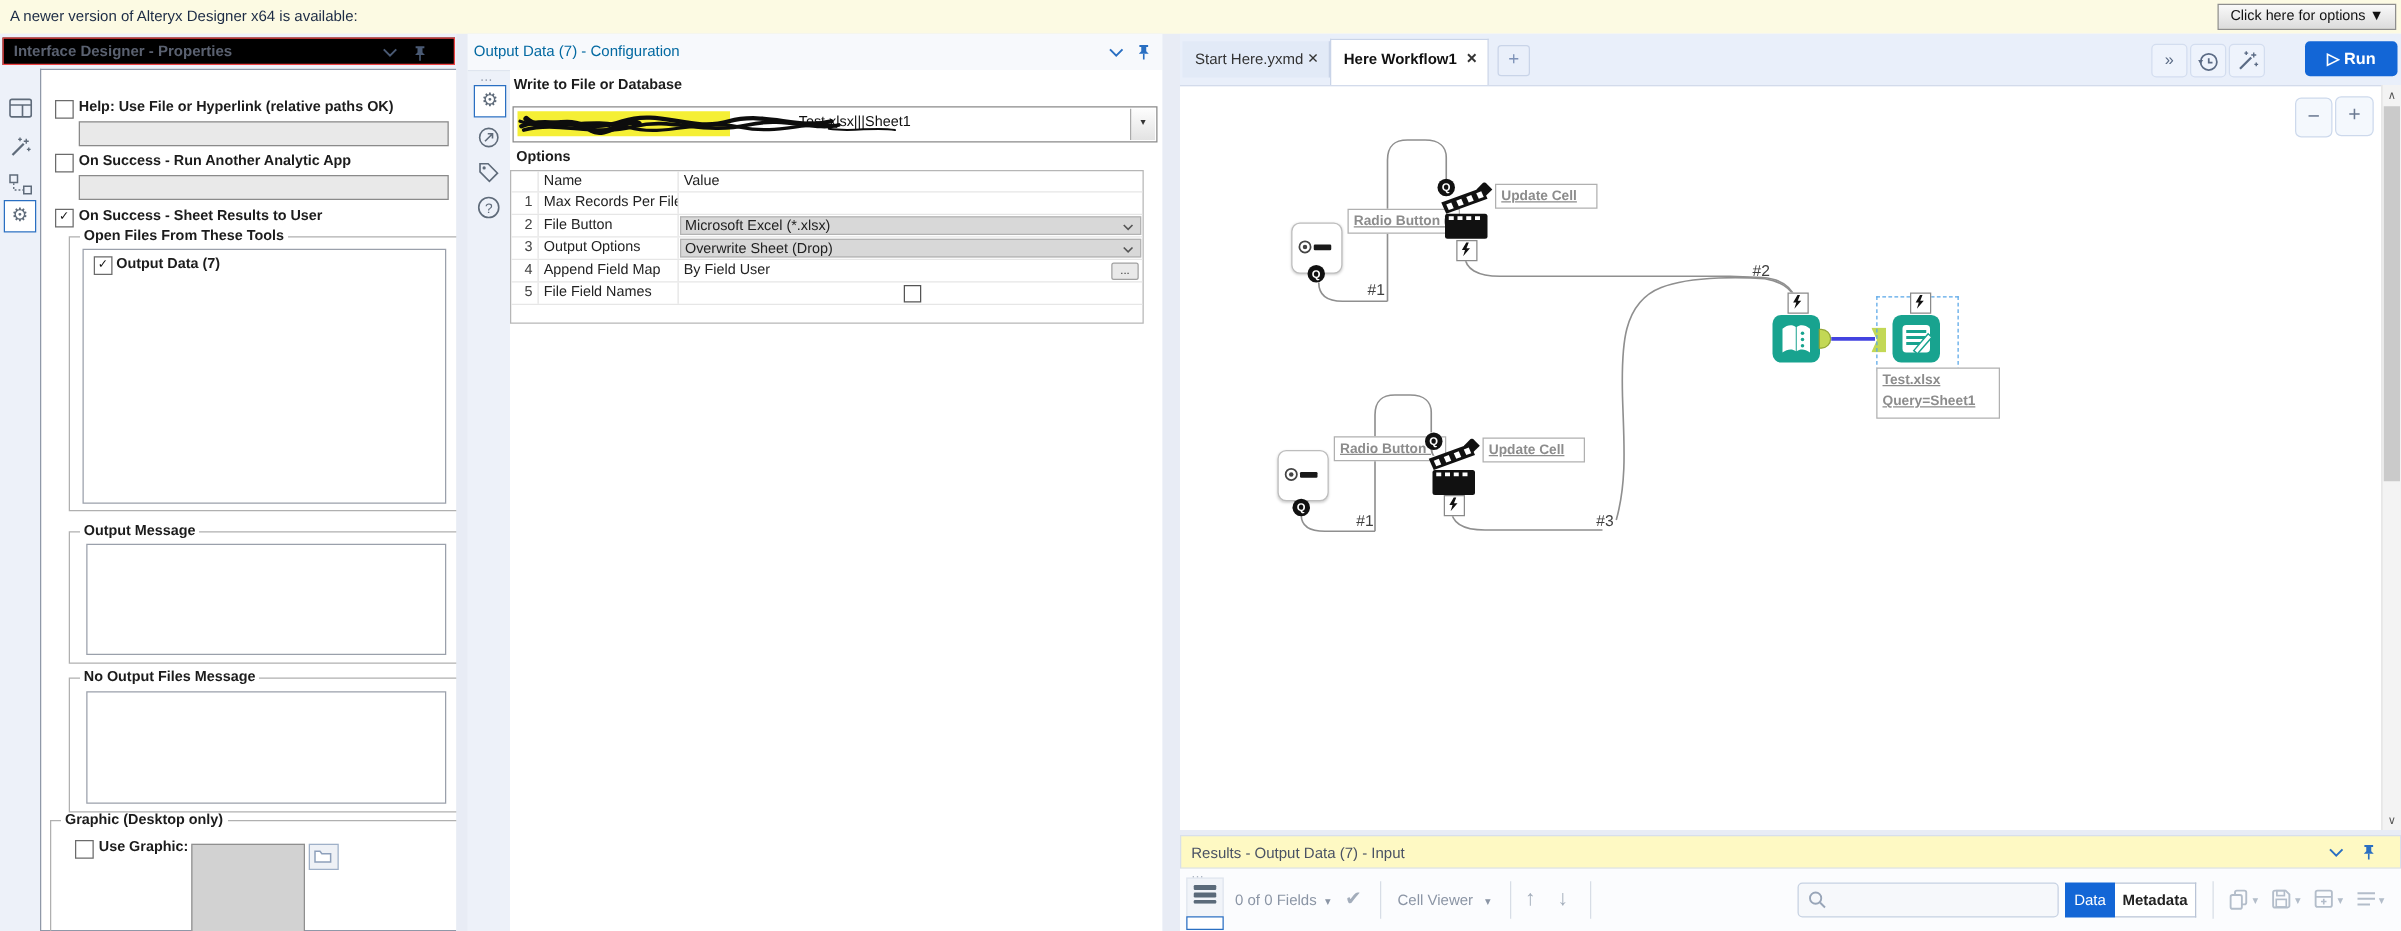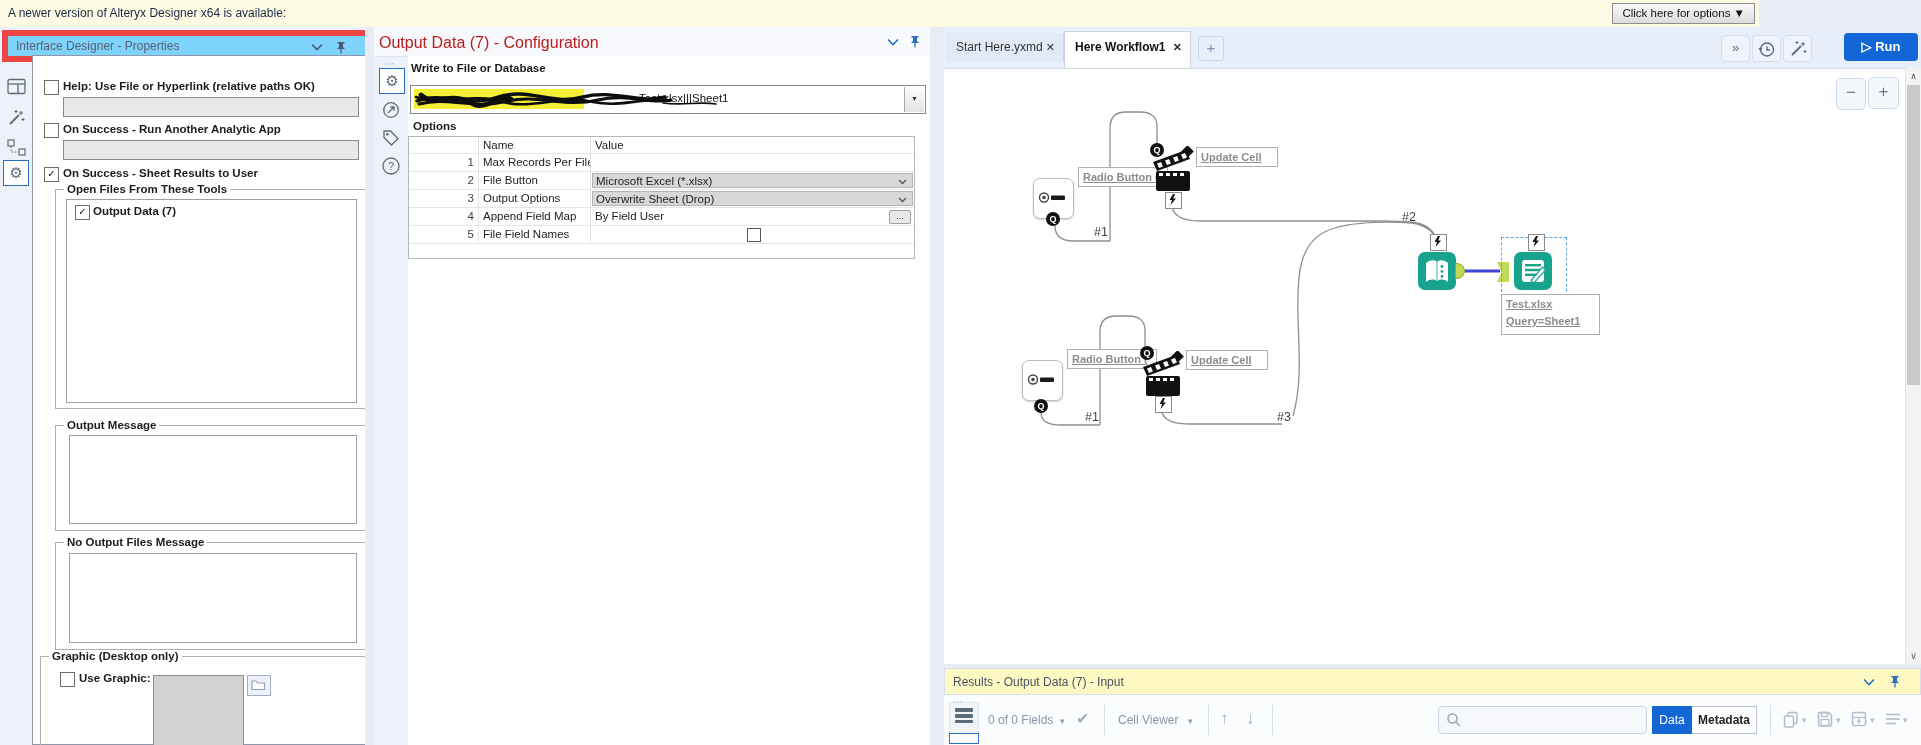--- a/index.html
+++ b/index.html
@@ -1,53 +1,53 @@
 <!DOCTYPE html>
 <html><head>
 <meta charset="utf-8">
 <style>
   html,body{margin:0;padding:0;}
   body{font-family:"Liberation Sans",sans-serif;}
   .app{position:relative;width:1921px;height:745px;background:#e8ecf5;overflow:hidden;font-size:12px;color:#222;}
   
-  .notif{position:absolute;left:0;top:0;width:1759px;height:27px;background:#fcfae3;}
+  .notif{position:absolute;left:0;top:0;width:1921px;height:27px;background:#fcfae3;}
   .notif-text{position:absolute;left:8px;top:6px;font-size:12px;color:#1c2b45;}
   .notif-btn{position:absolute;right:4px;top:3px;height:21px;padding:0 9px;background:linear-gradient(#f9f9f9,#dcdcdc);border:1px solid #8e8e8e;font-size:11.5px;line-height:19px;color:#111;cursor:pointer;}
   
-  .panel-header{position:absolute;background:#7dd3fc;border:6px solid #ef4444;}
+  .panel-header{position:absolute;background:#000000;border:1px solid #ef4444;font-weight:bold;}
   .ph-title{position:absolute;left:8px;top:3px;font-size:12px;color:#5a6170;white-space:nowrap;}
   .chev,.pin{position:absolute;top:4px;width:14px;height:14px;}
   .cb{position:absolute;width:13px;height:13px;border:1px solid #6b6b6b;background:#fff;text-align:center;font-size:10px;line-height:12px;color:#111;}
   .cbl{position:absolute;font-size:11.5px;font-weight:600;color:#1c1c1c;white-space:nowrap;}
   .txtinput{position:absolute;background:#e9e9e9;border:1px solid #8a8a8a;height:18px;}
   fieldset{position:absolute;border:1px solid #b0b0b0;margin:0;padding:0;}
   legend{font-size:11.5px;font-weight:600;color:#1c1c1c;margin-left:8px;padding:0 3px;}
   .iconbox-sel{position:absolute;width:24px;height:24px;border:1px solid #2a6fc2;background:#fff;text-align:center;}
   .gear-glyph{font-size:15px;line-height:23px;color:#5f6b7a;}
   .strip-icon{position:absolute;color:#5f6b7a;}
   
   .left-panel{position:absolute;left:0;top:27px;width:365px;height:718px;background:#edf1f9;overflow:hidden;}
   .lp-content{position:absolute;left:32px;top:28px;right:0;bottom:0;background:#fff;border:1px solid #8f98a8;border-right:none;}
   .listbox{position:absolute;background:#fff;border:1px solid #9aa0ab;}
   .tarea{position:absolute;background:#fff;border:1px solid #9aa0ab;}
   .imgbox{position:absolute;background:#d2d2d2;border:1px solid #8f8f8f;}
   .folder-btn{position:absolute;width:22px;height:19px;background:#eef1f6;border:1px solid #9fb0c8;}
   
   .mid-panel{position:absolute;left:374px;top:27px;width:556px;height:718px;background:#edf1f9;overflow:hidden;}
   .mp-header{position:absolute;left:0;top:0;width:100%;height:29px;background:#f7f9fc;border-bottom:1px solid #dfe5ef;}
-  .mp-title{position:absolute;left:5px;top:7px;font-size:16px;color:#b91c1c;text-align:center;}
+  .mp-title{position:absolute;left:5px;top:7px;font-size:12px;color:#0369a1;text-align:center;}
   .mp-content{position:absolute;left:34px;top:29px;right:0;bottom:0;background:#fff;}
   .flabel{position:absolute;font-size:11.5px;font-weight:600;color:#1c1c1c;}
   .combo{position:absolute;left:2px;top:29px;width:514px;height:27px;border:1px solid #8a8a8a;background:#fff;}
   .combo-btn{position:absolute;right:1px;top:1px;bottom:1px;width:19px;background:linear-gradient(#fdfdfd,#e3e3e3);border-left:1px solid #aaa;text-align:center;}
   .combo-btn span{font-size:7px;color:#333;line-height:23px;}
   .hl{position:absolute;left:3px;top:3px;width:170px;height:20px;background:#f5ef35;}
   .combo-text{position:absolute;left:228px;top:6px;font-size:11.5px;color:#111;white-space:nowrap;}
   .opt-table{position:absolute;left:0;top:80px;width:505px;height:121px;border:1px solid #b6b6b6;background:#fff;}
-  .trow{position:relative;height:17px;border-bottom:1px solid #e6e6e6;display:flex;padding-left:48px;}
+  .trow{position:relative;height:17px;border-bottom:1px solid #e6e6e6;display:flex;}
   .trow.hdr{height:16px;}
   .tc-num{width:22px;border-right:1px solid #e3e3e3;text-align:right;padding-right:4px;font-size:11.5px;color:#444;line-height:17px;box-sizing:border-box;}
   .tc-name{width:112px;border-right:1px solid #e3e3e3;padding-left:4px;font-size:11.5px;color:#222;line-height:17px;box-sizing:border-box;white-space:nowrap;overflow:hidden;}
   .tc-val{flex:1;position:relative;font-size:11.5px;color:#222;line-height:17px;padding-left:4px;box-sizing:border-box;}
   .gray-dd{position:absolute;inset:1px;background:#d8d8d8;border:1px solid #b3b3b3;line-height:14px;padding-left:3px;font-size:11.5px;color:#222;}
   .dd-chev{position:absolute;right:5px;top:5px;}
   .ell-btn{position:absolute;right:3px;top:2px;width:20px;height:12px;background:#e9e9e9;border:1px solid #a0a0a0;border-radius:2px;font-size:9px;line-height:10px;text-align:center;color:#333;}
   .cb-center{position:absolute;left:50%;top:2px;width:12px;height:12px;margin-left:-6px;border:1px solid #555;background:#fff;}
   
   .canvas-panel{position:absolute;left:944px;top:27px;width:977px;height:637px;background:#fff;}

